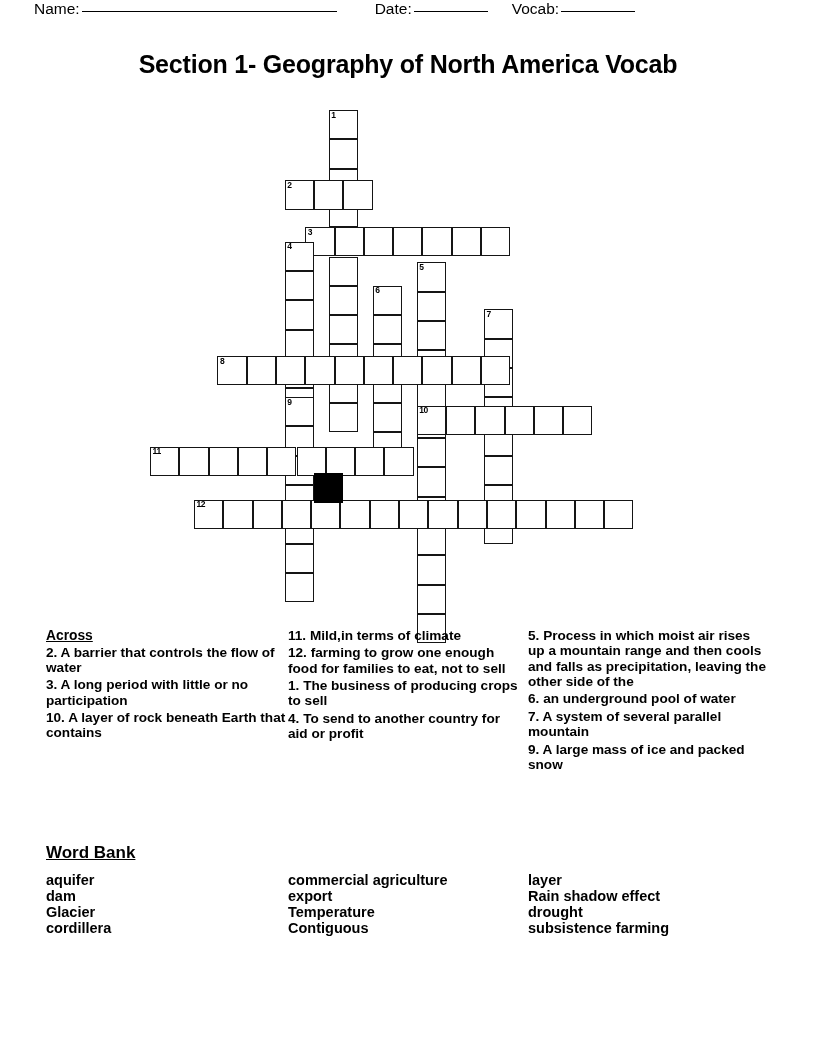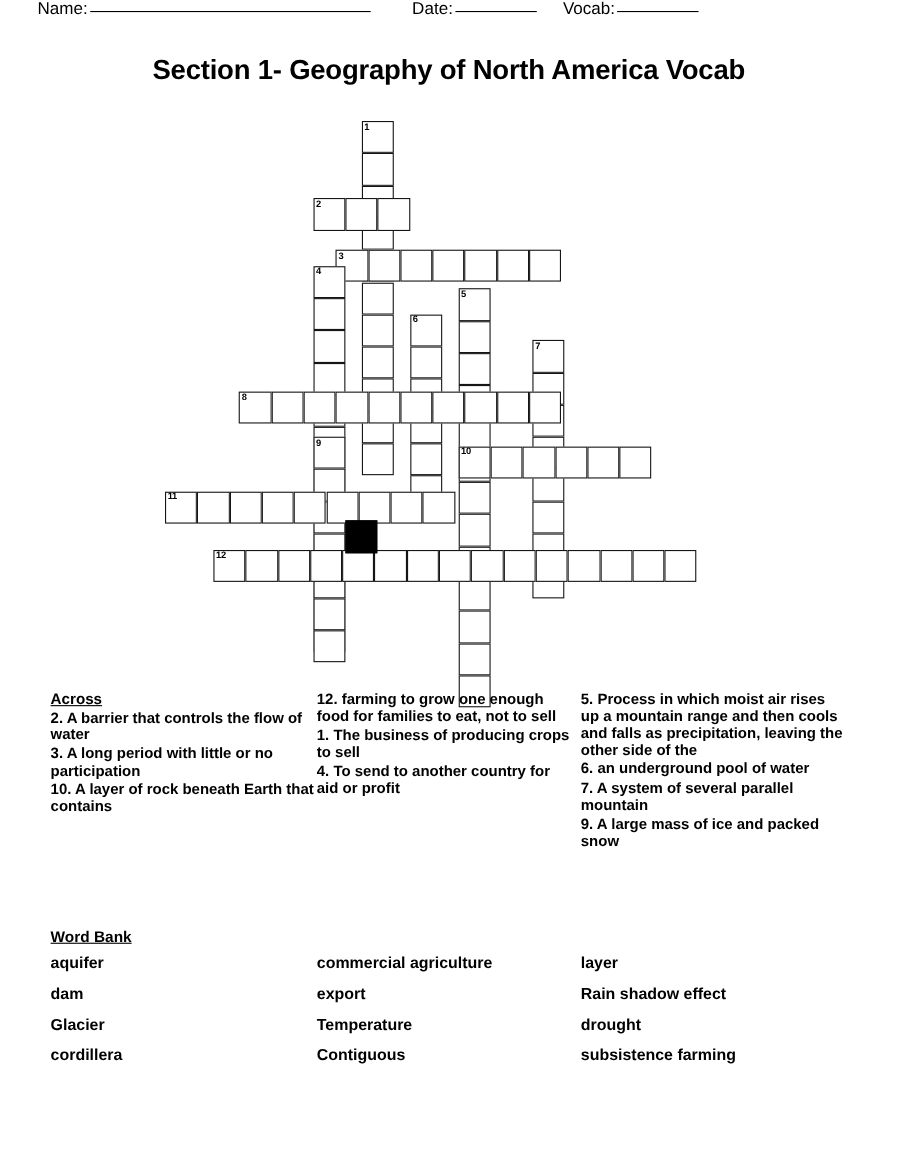--- a/index.html
+++ b/index.html
@@ -106,29 +106,28 @@
   }
   .clue-num { font-weight: bold; }
 
   
   #word-bank {
     position: absolute;
     left: 46px; top: 843px;
     width: 730px;
   }
   #word-bank-heading {
-    font-size: 14px;
+    font-size: 17px;
     font-weight: bold;
     text-decoration: underline;
     margin-bottom: 9px;
   }
   #word-bank-grid {
     display: grid;
     grid-template-columns: 242px 240px auto;
-    row-gap: 12px;
     font-size: 14.5px;
     font-weight: bold;
   }
   .wb-word { white-space: nowrap; }
 </style>
 </head>
 <body>
 
 <div id="header-line">
   <span class="hdr-label">Name:</span>
@@ -279,20 +278,21 @@
   </div>
 
 <div id="clues">
   <div class="clue-col" id="clue-col-1">
       <div class="clue-heading">Across</div>
       <div class="clue-item"><span class="clue-num">2. </span><span>A barrier that controls the flow of water</span></div>
       <div class="clue-item"><span class="clue-num">3. </span><span>A long period with little or no participation</span></div>
       <div class="clue-item"><span class="clue-num">10. </span><span>A layer of rock beneath Earth that contains</span></div>
     </div>
   <div class="clue-col" id="clue-col-2">
+      <div class="clue-item"><span class="clue-num">11. </span><span>Mild,in terms of climate</span></div>
       <div class="clue-item"><span class="clue-num">12. </span><span>farming to grow one enough food for families to eat, not to sell</span></div>
       <div class="clue-item"><span class="clue-num">1. </span><span>The business of producing crops to sell</span></div>
       <div class="clue-item"><span class="clue-num">4. </span><span>To send to another country for aid or profit</span></div>
     </div>
   <div class="clue-col" id="clue-col-3">
       <div class="clue-item"><span class="clue-num">5. </span><span>Process in which moist air rises up a mountain range and then cools and falls as precipitation, leaving the other side of the</span></div>
       <div class="clue-item"><span class="clue-num">6. </span><span>an underground pool of water</span></div>
       <div class="clue-item"><span class="clue-num">7. </span><span>A system of several parallel mountain</span></div>
       <div class="clue-item"><span class="clue-num">9. </span><span>A large mass of ice and packed snow</span></div>
     </div>

